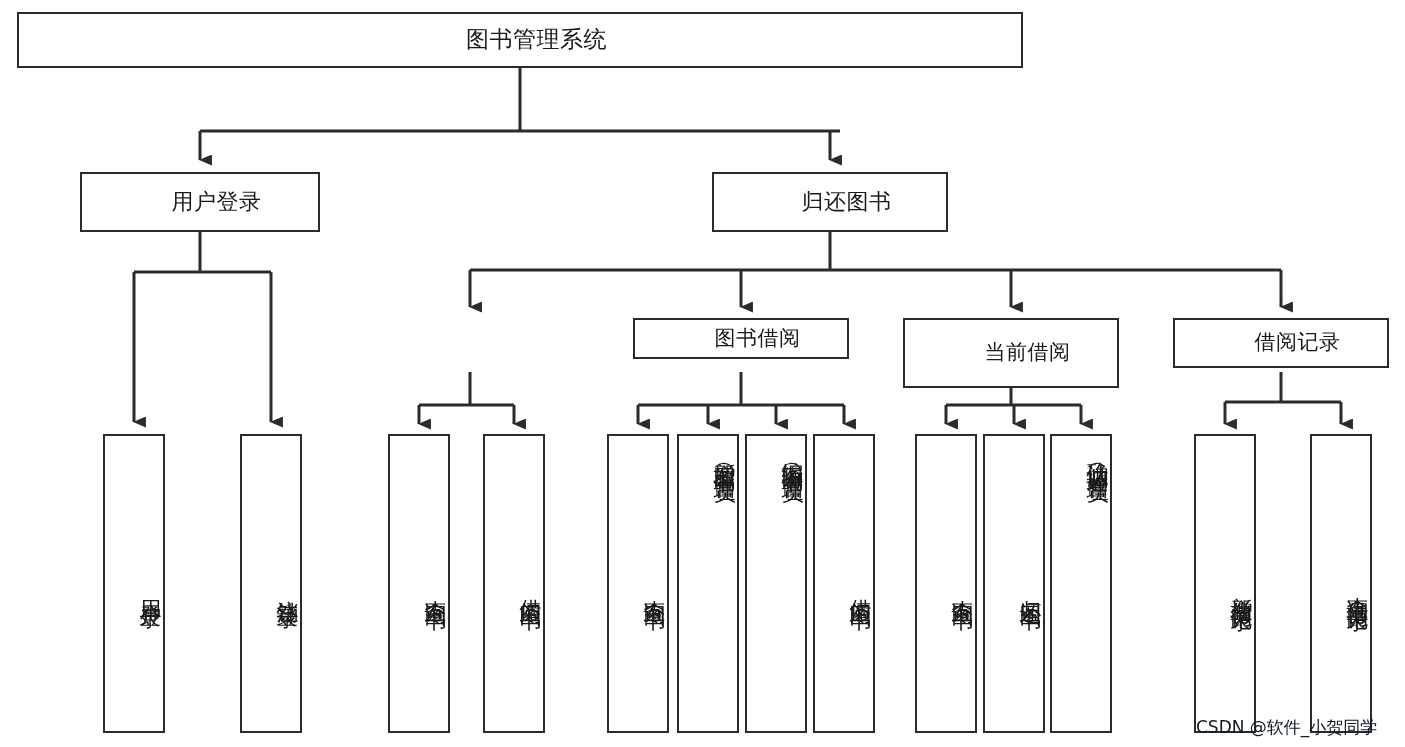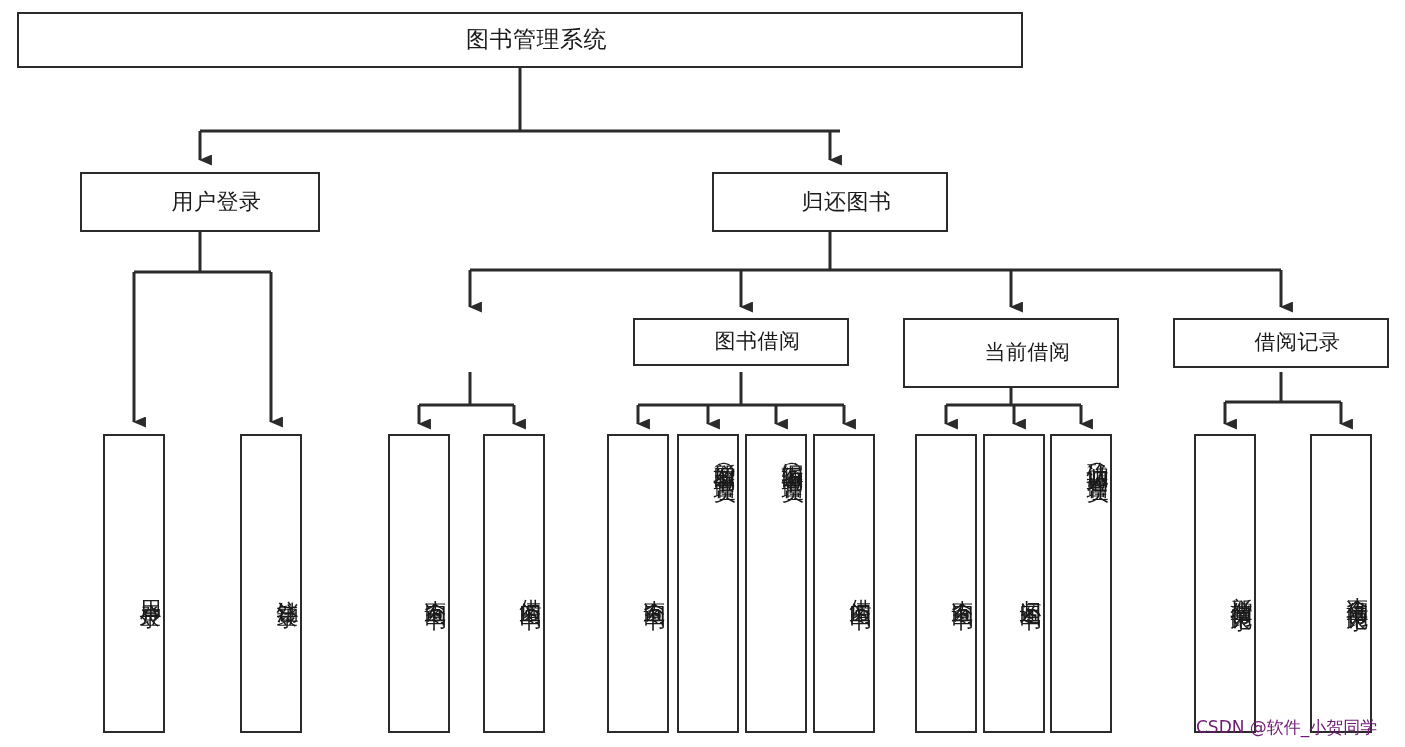--- a/index.html
+++ b/index.html
@@ -55,21 +55,21 @@
     text-orientation: upright;
     font-size: 22px;
     letter-spacing: 3px;
     line-height: 1.0;
   }
   .node.leaf.leaf-top .node-label {
     
   }
   .watermark {
     position: absolute;
-    color: #701a75;
+    color: #0f172a;
     font-size: 17px;
     white-space: nowrap;
     z-index: 5;
   }
 </style>
 </head>
 <body>
 
 <div id="diagram-root">
 
@@ -127,21 +127,21 @@
     <span class="node-label">图书管理系统</span>
   </div>
 
   <div class="node level1" style="left:80px; top:172px; width:240px; height:60px;">
     <span class="node-label">用户登录</span>
   </div>
   <div class="node level1" style="left:712px; top:172px; width:236px; height:60px;">
     <span class="node-label">归还图书</span>
   </div>
 
-  <div class="node level2" style="left:633px; top:318px; width:216px; height:48px;">
+  <div class="node level2" style="left:633px; top:318px; width:216px; height:41px;">
     <span class="node-label">图书借阅</span>
   </div>
   <div class="node level2" style="left:903px; top:318px; width:216px; height:70px;">
     <span class="node-label">当前借阅</span>
   </div>
   <div class="node level2" style="left:1173px; top:318px; width:216px; height:50px;">
     <span class="node-label">借阅记录</span>
   </div>
 
   <div class="node leaf" style="left:103px; top:434px; width:62px; height:299px; align-items:center;">

